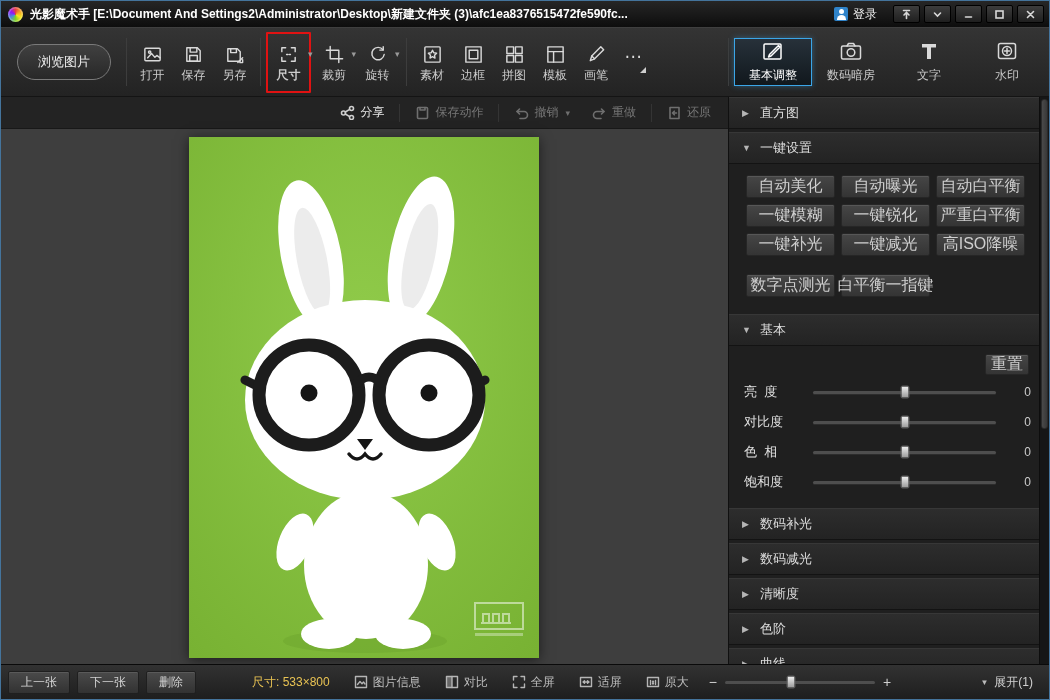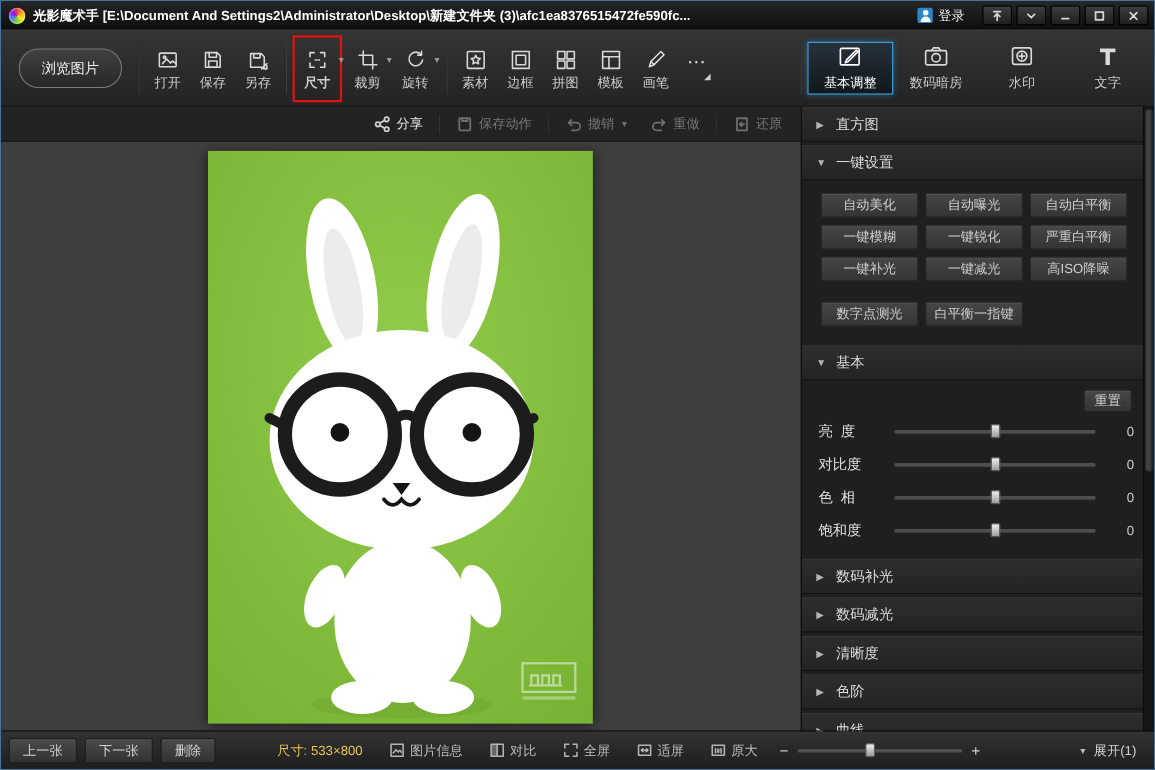--- a/index.html
+++ b/index.html
@@ -49,21 +49,21 @@
   
   .canvas { position:absolute; top:128px; left:0; width:727px; height:537px; background:#3e3e3e; }
   .photo { position:absolute; left:188px; top:8px; width:350px; height:521px; box-shadow:0 2px 12px rgba(0,0,0,.55); }
 
   
   .panel { position:absolute; top:96px; left:727px; width:313px; height:569px; background:#1f1f1f; border-left:1px solid #101010; color:#ddd; font-size:13px; overflow:hidden; }
   .sec { height:32px; display:flex; align-items:center; gap:9px; padding-left:13px; background:linear-gradient(#2d2d2d,#232323); border-top:1px solid #373737; border-bottom:1px solid #131313; margin-top:3px; }
   .sec.first { margin-top:0; }
   .sec .arr { font-size:9px; color:#b5b5b5; width:9px; }
   .okgrid { display:grid; grid-template-columns:repeat(3,89px); gap:6px; padding:11px 10px 4px 17px; }
-  .pbtn { height:23px; background:linear-gradient(#464646,#343434); border:1px solid #262626; box-shadow:inset 0 1px 0 #575757; border-radius:2px; color:#cfcfcf; font-size:12px; display:flex; align-items:center; justify-content:center; white-space:nowrap; }
+  .pbtn { height:23px; background:linear-gradient(#464646,#343434); border:1px solid #262626; box-shadow:inset 0 1px 0 #575757; border-radius:2px; color:#cfcfcf; font-size:16px; display:flex; align-items:center; justify-content:center; white-space:nowrap; }
   .okextra { display:flex; gap:6px; padding:14px 10px 14px 17px; }
   .okextra .pbtn { width:89px; }
   .reset-row { display:flex; justify-content:flex-end; padding:8px 12px 2px; }
   .reset-row .pbtn { width:44px; height:21px; }
   .srow { display:flex; align-items:center; height:30px; padding:0 10px 0 15px; gap:19px; }
   .slabel { width:50px; font-size:13px; color:#e0e0e0; white-space:pre; }
   .strack { flex:1; height:3px; background:#4e4e4e; border-radius:2px; position:relative; box-shadow:0 1px 0 rgba(255,255,255,.06); }
   .sthumb { position:absolute; left:50%; top:50%; transform:translate(-50%,-50%); width:9px; height:13px; background:linear-gradient(#f0f0f0,#9a9a9a); border:1px solid #5c5c5c; border-radius:2px; }
   .sval { width:16px; text-align:right; font-size:12px; color:#ccc; }
   .spad { height:8px; }
@@ -238,31 +238,31 @@
       <div class="tab">
         <svg viewBox="0 0 24 22">
             <rect x="2.5" y="6" width="19" height="13" rx="1.5"></rect>
             <circle cx="12" cy="12.5" r="3.8"></circle>
             <path d="M8 6l1.5-2.5h5L16 6"></path>
           </svg>
         <span>数码暗房</span>
       </div>
       <div class="tab">
         <svg viewBox="0 0 24 22">
+            <path d="M5 4h14v3.5h-5V19h-4V7.5H5z" fill="#d9d9d9" stroke="none"></path>
+          </svg>
+        <span>文字</span>
+      </div>
+      <div class="tab">
+        <svg viewBox="0 0 24 22">
             <rect x="3.5" y="3.5" width="17" height="15" rx="2"></rect>
             <circle cx="12" cy="11" r="4.5"></circle>
             <path d="M12 8.5v5M9.5 11h5"></path>
           </svg>
         <span>水印</span>
-      </div>
-      <div class="tab">
-        <svg viewBox="0 0 24 22">
-            <path d="M5 4h14v3.5h-5V19h-4V7.5H5z" fill="#d9d9d9" stroke="none"></path>
-          </svg>
-        <span>文字</span>
       </div>
     </div>
   </div>
 
   <div class="actionbar">
     <div class="ab-item en">
       <svg viewBox="0 0 15 15">
           <circle cx="11.5" cy="3.5" r="2"></circle>
           <circle cx="3.5" cy="8" r="2"></circle>
           <circle cx="11.5" cy="12.5" r="2"></circle>

